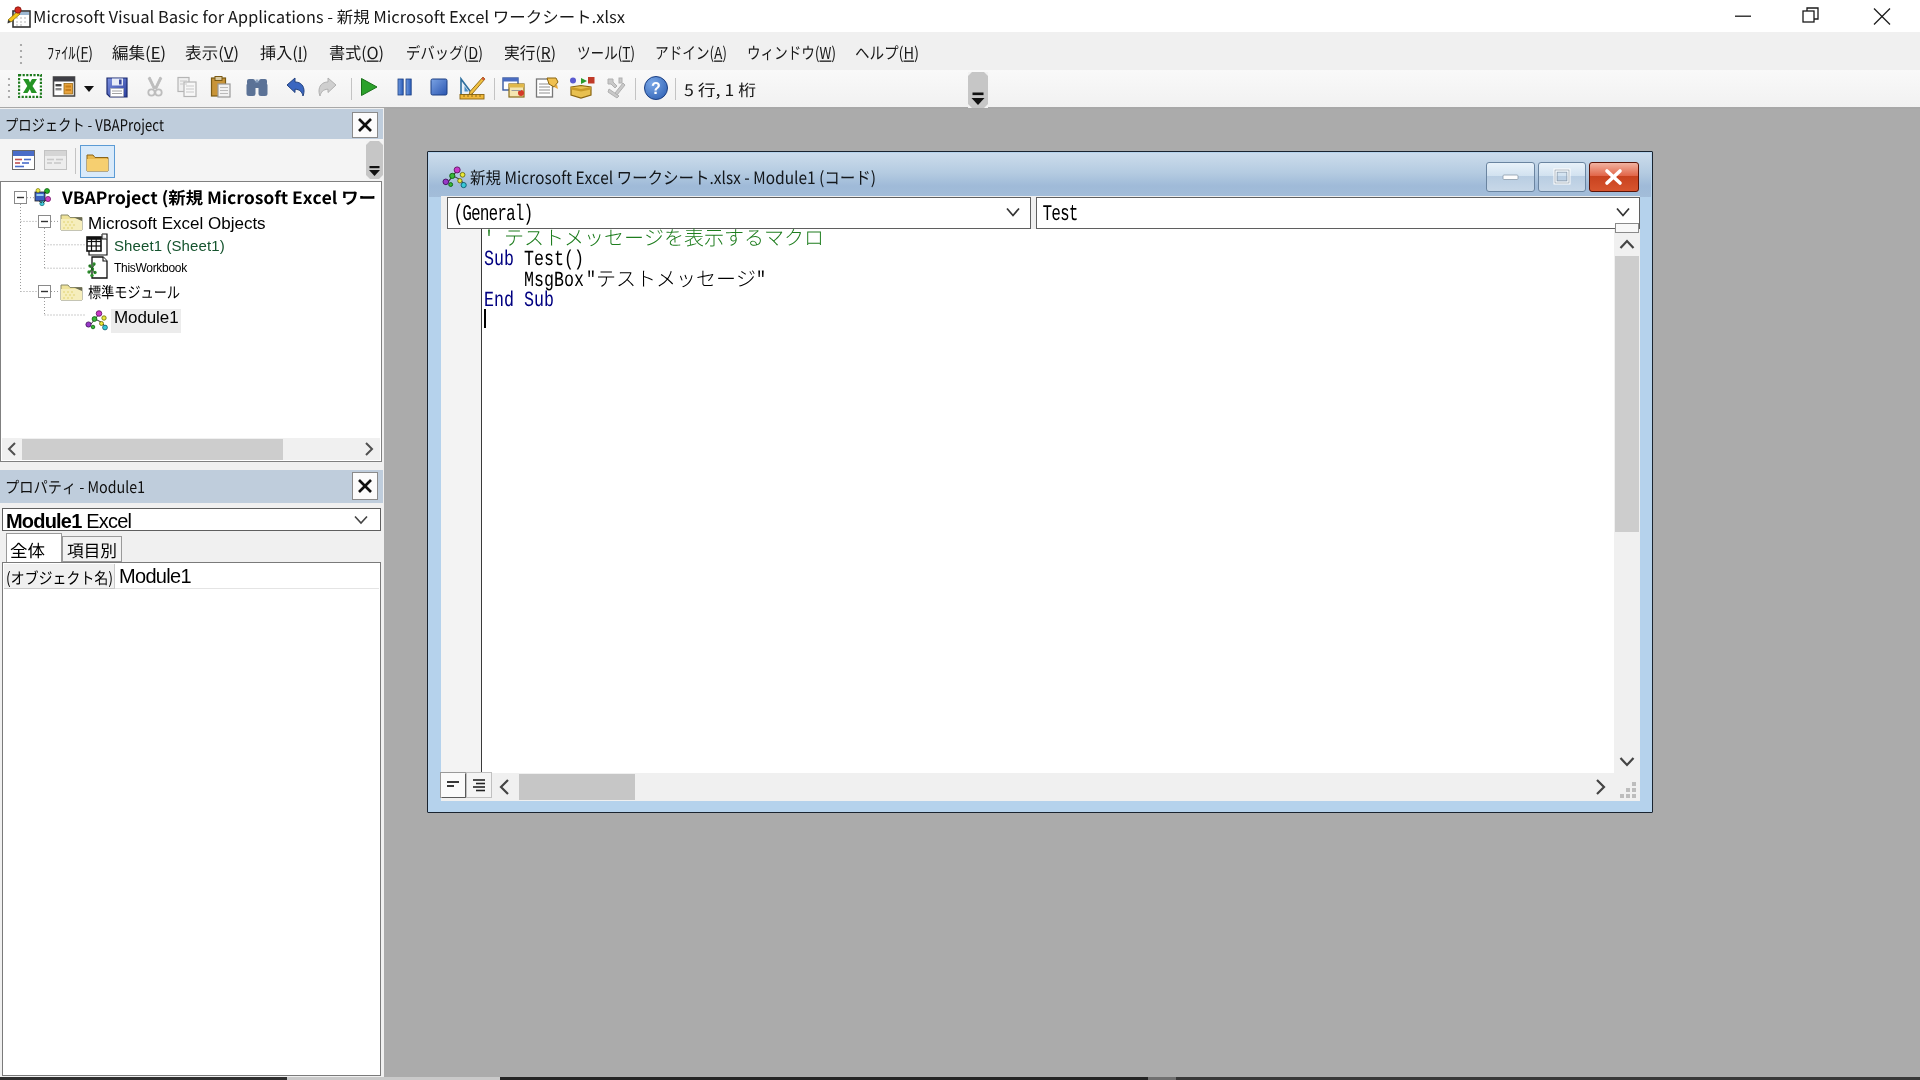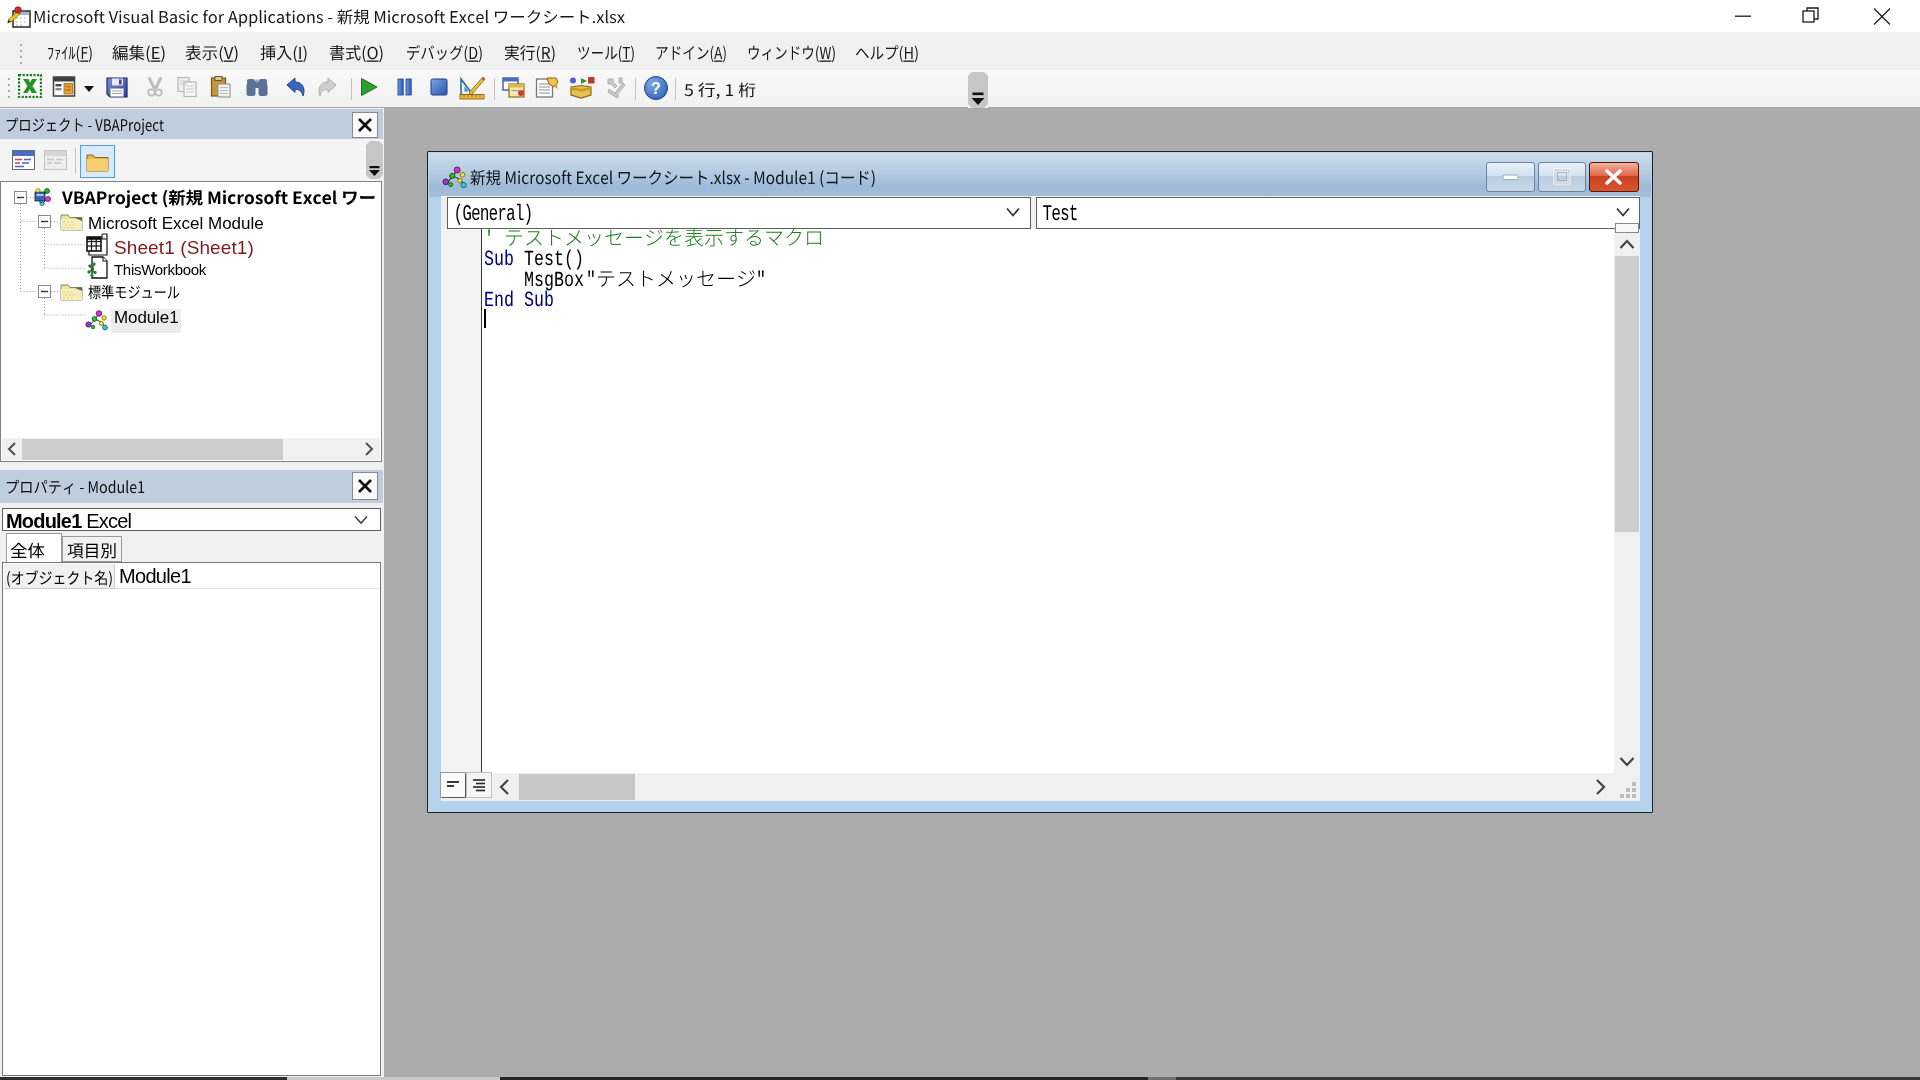--- a/index.html
+++ b/index.html
@@ -424,23 +424,23 @@
 <circle cx="9.5" cy="9" r="2.4" fill="#38b838" stroke="#0a5c0a" stroke-width="0.8"></circle>
 <circle cx="3.5" cy="14.5" r="2.6" fill="#9838c8" stroke="#3c1058" stroke-width="0.8"></circle>
 <circle cx="16.5" cy="13.5" r="2" fill="#e8e838" stroke="#6a6a0a" stroke-width="0.8"></circle>
 <circle cx="20" cy="17.5" r="2.4" fill="#38c8d8" stroke="#0a5868" stroke-width="0.8"></circle>
 <circle cx="8" cy="17" r="1.8" fill="#38b838" stroke="#0a5c0a" stroke-width="0.8"></circle>
   </svg>
 <svg style="position:absolute;left:62px;top:187px;overflow:visible" width="316" height="23" viewBox="0 0 316 23">
     <path fill="#000" d="M3.8 17H6.9L10.9 4.4H8.2L6.6 10.5C6.2 11.9 5.9 13.2 5.5 14.6H5.4C5 13.2 4.7 11.9 4.3 10.5L2.6 4.4H-0.1Z M12.4 17H16.9C19.8 17 21.9 15.8 21.9 13.3C21.9 11.6 20.9 10.6 19.5 10.3V10.3C20.6 9.9 21.3 8.7 21.3 7.5C21.3 5.2 19.3 4.4 16.6 4.4H12.4ZM14.9 9.5V6.3H16.5C18 6.3 18.8 6.8 18.8 7.9C18.8 8.9 18.1 9.5 16.4 9.5ZM14.9 15.1V11.4H16.7C18.5 11.4 19.4 11.9 19.4 13.1C19.4 14.4 18.5 15.1 16.7 15.1Z M22.5 17H25.2L26.1 13.8H30.2L31.1 17H33.8L29.7 4.4H26.7ZM26.6 11.8 27 10.4C27.4 9.1 27.7 7.7 28.1 6.3H28.2C28.5 7.7 28.9 9.1 29.3 10.4L29.7 11.8Z M35.3 17H37.9V12.5H39.6C42.4 12.5 44.6 11.2 44.6 8.4C44.6 5.4 42.4 4.4 39.6 4.4H35.3ZM37.9 10.5V6.4H39.4C41.2 6.4 42.1 6.9 42.1 8.4C42.1 9.8 41.2 10.5 39.5 10.5Z M46.7 17H49.3V11.3C49.9 9.9 50.8 9.5 51.5 9.5C51.9 9.5 52.2 9.5 52.6 9.6L53 7.4C52.7 7.3 52.4 7.2 51.8 7.2C50.8 7.2 49.8 7.9 49.1 9.2H49L48.8 7.5H46.7Z M58.4 17.2C60.8 17.2 63.1 15.4 63.1 12.2C63.1 9.1 60.8 7.2 58.4 7.2C55.9 7.2 53.7 9.1 53.7 12.2C53.7 15.4 55.9 17.2 58.4 17.2ZM58.4 15.2C57.1 15.2 56.3 14 56.3 12.2C56.3 10.5 57.1 9.3 58.4 9.3C59.7 9.3 60.5 10.5 60.5 12.2C60.5 14 59.7 15.2 58.4 15.2Z M64.5 20.9C67 20.9 67.8 19.3 67.8 17.2V7.5H65.2V17.3C65.2 18.4 65 18.9 64.2 18.9C63.9 18.9 63.6 18.9 63.4 18.8L62.9 20.6C63.3 20.8 63.8 20.9 64.5 20.9ZM66.5 5.9C67.4 5.9 68 5.4 68 4.6C68 3.8 67.4 3.2 66.5 3.2C65.6 3.2 65 3.8 65 4.6C65 5.4 65.6 5.9 66.5 5.9Z M74.8 17.2C76 17.2 77.2 16.8 78.2 16.2L77.3 14.7C76.6 15.1 75.9 15.3 75.1 15.3C73.7 15.3 72.6 14.5 72.4 13H78.4C78.5 12.7 78.5 12.3 78.5 11.8C78.5 9.1 77.1 7.2 74.5 7.2C72.2 7.2 69.9 9.2 69.9 12.2C69.9 15.4 72.1 17.2 74.8 17.2ZM72.4 11.3C72.6 9.9 73.5 9.2 74.5 9.2C75.8 9.2 76.3 10 76.3 11.3Z M84.8 17.2C85.9 17.2 87 16.9 88 16.1L87 14.4C86.4 14.9 85.8 15.2 85.1 15.2C83.7 15.2 82.6 14 82.6 12.2C82.6 10.5 83.7 9.3 85.1 9.3C85.7 9.3 86.1 9.5 86.6 9.9L87.8 8.3C87.1 7.7 86.2 7.2 85 7.2C82.4 7.2 80 9.1 80 12.2C80 15.4 82.1 17.2 84.8 17.2Z M93.4 17.2C94.2 17.2 94.9 17 95.4 16.9L95 15.1C94.8 15.2 94.4 15.3 94.1 15.3C93.2 15.3 92.7 14.8 92.7 13.7V9.5H95.1V7.5H92.7V4.9H90.6L90.3 7.5L88.8 7.6V9.5H90.2V13.7C90.2 15.8 91.1 17.2 93.4 17.2Z M103.8 20.4 105.4 19.8C103.9 17.3 103.3 14.4 103.3 11.6C103.3 8.9 103.9 6 105.4 3.5L103.8 2.8C102.1 5.5 101.2 8.2 101.2 11.6C101.2 15 102.1 17.8 103.8 20.4Z M121.4 2.7C120.3 3.3 118.6 3.8 116.9 4.2L115.7 3.9V9.8C115.7 12.2 115.5 15.1 113.5 17.2C114 17.4 114.7 18.1 115 18.6C117.3 16.2 117.7 12.6 117.7 10.1H119.5V18.4H121.5V10.1H123.1V8.2H117.7V5.8C119.5 5.4 121.5 4.9 123.1 4.2ZM108.1 6.2C108.3 6.7 108.5 7.5 108.6 8H107V9.7H110.1V11H107V12.7H109.7C108.9 14 107.7 15.3 106.6 16C107 16.4 107.6 17 107.9 17.5C108.7 16.9 109.5 16 110.1 15.1V18.5H112.1V14.9C112.7 15.3 113.1 15.8 113.4 16.2L114.6 14.7C114.3 14.4 112.8 13.3 112.1 12.9V12.7H115V11H112.1V9.7H115.2V8H113.4C113.7 7.5 114 6.9 114.3 6.1L113.2 5.9H115.1V4.2H112.1V2.7H110.1V4.2H107.2V5.9H109.2ZM109.7 5.9H112.4C112.2 6.5 112 7.3 111.7 7.8L113 8H109.4L110.3 7.8C110.3 7.3 110 6.5 109.7 5.9Z M133.8 7.6H137.6V8.6H133.8ZM133.8 10.2H137.6V11.2H133.8ZM133.8 5H137.6V5.9H133.8ZM126.9 2.7V5.2H124.6V7H126.9V8.9V9.1H124.4V11H126.8C126.7 13.1 126 15.5 124.1 16.8C124.6 17.2 125.2 17.9 125.5 18.3C127.1 17.1 127.9 15.3 128.4 13.5C129 14.4 129.8 15.3 130.2 15.9L131.6 14.5C131.1 14 129.5 12.1 128.7 11.4L128.8 11H131.3V9.1H128.8V8.9V7H131V5.2H128.8V2.7ZM131.8 3.2V13H133C132.7 14.8 132.2 16.2 129.6 17C130 17.4 130.6 18.1 130.8 18.5C133.8 17.4 134.6 15.5 134.9 13H135.8V15.9C135.8 17.6 136.1 18.2 137.7 18.2C138 18.2 138.5 18.2 138.8 18.2C140.1 18.2 140.6 17.6 140.7 15.1C140.2 15 139.4 14.7 139 14.4C139 16.2 138.9 16.4 138.6 16.4C138.5 16.4 138.1 16.4 138 16.4C137.8 16.4 137.7 16.4 137.7 15.9V13H139.6V3.2Z M146.6 17H148.9V11.7C148.9 10.5 148.7 8.8 148.6 7.6H148.7L149.7 10.6L151.7 15.9H153.2L155.1 10.6L156.2 7.6H156.3C156.1 8.8 155.9 10.5 155.9 11.7V17H158.3V4.4H155.4L153.3 10.3C153 11.1 152.8 11.9 152.5 12.7H152.4C152.2 11.9 151.9 11.1 151.7 10.3L149.5 4.4H146.6Z M161.2 17H163.8V7.5H161.2ZM162.5 5.9C163.4 5.9 164 5.4 164 4.6C164 3.8 163.4 3.2 162.5 3.2C161.6 3.2 161 3.8 161 4.6C161 5.4 161.6 5.9 162.5 5.9Z M170.7 17.2C171.7 17.2 172.9 16.9 173.8 16.1L172.8 14.4C172.3 14.9 171.7 15.2 170.9 15.2C169.5 15.2 168.5 14 168.5 12.2C168.5 10.5 169.5 9.3 171 9.3C171.6 9.3 172 9.5 172.5 9.9L173.7 8.3C173 7.7 172.1 7.2 170.9 7.2C168.2 7.2 165.9 9.1 165.9 12.2C165.9 15.4 168 17.2 170.7 17.2Z M175.7 17H178.2V11.3C178.8 9.9 179.7 9.5 180.5 9.5C180.9 9.5 181.2 9.5 181.5 9.6L181.9 7.4C181.6 7.3 181.3 7.2 180.8 7.2C179.8 7.2 178.7 7.9 178 9.2H178L177.8 7.5H175.7Z M187.3 17.2C189.8 17.2 192 15.4 192 12.2C192 9.1 189.8 7.2 187.3 7.2C184.9 7.2 182.7 9.1 182.7 12.2C182.7 15.4 184.9 17.2 187.3 17.2ZM187.3 15.2C186 15.2 185.3 14 185.3 12.2C185.3 10.5 186 9.3 187.3 9.3C188.7 9.3 189.4 10.5 189.4 12.2C189.4 14 188.7 15.2 187.3 15.2Z M196.9 17.2C199.5 17.2 200.8 15.9 200.8 14.2C200.8 12.5 199.4 11.8 198.1 11.4C197.1 11 196.2 10.7 196.2 10C196.2 9.5 196.6 9.1 197.5 9.1C198.2 9.1 198.9 9.5 199.6 9.9L200.7 8.4C199.9 7.8 198.8 7.2 197.4 7.2C195.2 7.2 193.8 8.4 193.8 10.1C193.8 11.7 195.2 12.5 196.4 12.9C197.4 13.3 198.4 13.7 198.4 14.4C198.4 15 198 15.4 197 15.4C196.1 15.4 195.3 15 194.4 14.3L193.2 15.9C194.2 16.7 195.6 17.2 196.9 17.2Z M206.8 17.2C209.3 17.2 211.5 15.4 211.5 12.2C211.5 9.1 209.3 7.2 206.8 7.2C204.4 7.2 202.2 9.1 202.2 12.2C202.2 15.4 204.4 17.2 206.8 17.2ZM206.8 15.2C205.5 15.2 204.8 14 204.8 12.2C204.8 10.5 205.5 9.3 206.8 9.3C208.2 9.3 208.9 10.5 208.9 12.2C208.9 14 208.2 15.2 206.8 15.2Z M212.8 9.5H214.1V17H216.6V9.5H218.5V7.5H216.6V6.7C216.6 5.6 217.1 5.2 217.8 5.2C218.2 5.2 218.5 5.2 218.9 5.4L219.3 3.5C218.9 3.3 218.2 3.2 217.5 3.2C215 3.2 214.1 4.7 214.1 6.7V7.5L212.8 7.6Z M223.7 17.2C224.6 17.2 225.2 17 225.8 16.9L225.3 15.1C225.1 15.2 224.7 15.3 224.4 15.3C223.5 15.3 223 14.8 223 13.7V9.5H225.5V7.5H223V4.9H220.9L220.6 7.5L219.1 7.6V9.5H220.5V13.7C220.5 15.8 221.4 17.2 223.7 17.2Z M231.6 17H239.7V14.9H234.2V11.5H238.7V9.4H234.2V6.5H239.5V4.4H231.6Z M241 17H243.7L244.6 15.2C244.8 14.7 245.1 14.1 245.4 13.6H245.5C245.8 14.1 246.1 14.7 246.4 15.2L247.5 17H250.2L247.2 12.3L250 7.5H247.4L246.6 9.2C246.4 9.7 246.1 10.3 245.9 10.8H245.8C245.5 10.3 245.2 9.7 244.9 9.2L243.9 7.5H241.2L244.1 12.1Z M256 17.2C257.1 17.2 258.3 16.9 259.2 16.1L258.2 14.4C257.7 14.9 257 15.2 256.3 15.2C254.9 15.2 253.9 14 253.9 12.2C253.9 10.5 254.9 9.3 256.4 9.3C256.9 9.3 257.4 9.5 257.9 9.9L259.1 8.3C258.4 7.7 257.4 7.2 256.2 7.2C253.6 7.2 251.3 9.1 251.3 12.2C251.3 15.4 253.3 17.2 256 17.2Z M265.3 17.2C266.5 17.2 267.7 16.8 268.7 16.2L267.8 14.7C267.1 15.1 266.4 15.3 265.6 15.3C264.2 15.3 263.1 14.5 262.9 13H268.9C269 12.7 269.1 12.3 269.1 11.8C269.1 9.1 267.7 7.2 265 7.2C262.7 7.2 260.4 9.2 260.4 12.2C260.4 15.4 262.6 17.2 265.3 17.2ZM262.9 11.3C263.1 9.9 264 9.2 265 9.2C266.3 9.2 266.9 10 266.9 11.3Z M273.6 17.2C274.2 17.2 274.6 17.1 274.9 17L274.6 15.2C274.4 15.2 274.3 15.2 274.2 15.2C274 15.2 273.7 15 273.7 14.4V3.4H271.2V14.3C271.2 16.1 271.8 17.2 273.6 17.2Z M294.9 5.6 293.2 4.6C292.8 4.7 292.2 4.7 291.6 4.7C290.3 4.7 284 4.7 283.3 4.7C282.4 4.7 281.7 4.7 281.1 4.6C281.2 5.1 281.2 5.6 281.2 6.1C281.2 6.8 281.2 9 281.2 9.6C281.2 10.1 281.2 10.5 281.1 11H283.7C283.6 10.5 283.6 9.9 283.6 9.6C283.6 9 283.6 7.3 283.6 6.8C284.9 6.8 290.9 6.8 292 6.8C291.8 8.6 291.2 10.5 290.4 11.9C289 14 286.3 15.4 284 16L285.9 17.9C288.7 17 291.1 15.3 292.5 13.1C293.9 11 294.3 8.5 294.6 6.7C294.6 6.5 294.8 5.9 294.9 5.6Z M298.2 9.1V11.8C298.8 11.8 300 11.7 301 11.7C303 11.7 308.8 11.7 310.3 11.7C311.1 11.7 312 11.8 312.4 11.8V9.1C311.9 9.2 311.2 9.2 310.3 9.2C308.8 9.2 303.1 9.2 301 9.2C300.1 9.2 298.8 9.2 298.2 9.1Z"></path>
   </svg>
 <div style="position:absolute;left:111px;top:309px;width:70px;height:24px;background:#ececec"></div>
-<div class="abs" style="left:88px;top:213.5px;font-size:17px;letter-spacing:0px;color:#000">Microsoft Excel Module</div>
-<div class="abs" style="left:114px;top:237px;font-size:19px;letter-spacing:0.1px;color:#7f1d1d">Sheet1 (Sheet1)</div>
-<div class="abs" style="left:114px;top:260.5px;font-size:15px;letter-spacing:-0.3px;color:#000">ThisWorkbook</div>
+<div class="abs" style="left:88px;top:213.5px;font-size:17px;letter-spacing:0px;color:#000">Microsoft Excel Objects</div>
+<div class="abs" style="left:114px;top:237px;font-size:15px;letter-spacing:0.1px;color:#14532d">Sheet1 (Sheet1)</div>
+<div class="abs" style="left:114px;top:260.5px;font-size:12px;letter-spacing:-0.3px;color:#000">ThisWorkbook</div>
 <svg style="position:absolute;left:88px;top:282px;overflow:visible" width="94" height="21" viewBox="0 0 94 21">
     <path fill="#000" d="M5.8 10.4V11.3H11.9V10.4ZM10.2 14.3C10.8 15 11.6 16.1 12 16.7L12.7 16.1C12.3 15.4 11.5 14.4 10.9 13.7ZM6.5 13.7C6 14.5 5.2 15.4 4.5 16C4.7 16.2 4.9 16.5 5.1 16.7C5.9 16.1 6.7 15.1 7.2 14.2ZM5.4 5.7V9.4H12.3V5.7H10.2V4.6H12.6V3.7H5V4.6H7.4V5.7ZM8.2 4.6H9.4V5.7H8.2ZM4.9 12.4V13.3H8.3V16.1C8.3 16.2 8.3 16.3 8.1 16.3C7.9 16.3 7.4 16.3 6.8 16.3C6.9 16.6 7.1 17 7.1 17.3C7.9 17.3 8.5 17.2 8.8 17.1C9.1 16.9 9.2 16.6 9.2 16.1V13.3H12.6V12.4ZM6.3 6.6H7.4V8.5H6.3ZM8.2 6.6H9.4V8.5H8.2ZM10.1 6.6H11.4V8.5H10.1ZM2.5 3V6.3H0.7V7.4H2.4C2 9.5 1.2 12 0.4 13.3C0.6 13.6 0.8 14 0.9 14.3C1.5 13.3 2.1 11.7 2.5 10V17.2H3.4V9.9C3.8 10.6 4.3 11.6 4.5 12.1L5 11.2C4.8 10.8 3.8 9 3.4 8.5V7.4H4.9V6.3H3.4V3Z M14.7 3.9C15.4 4.2 16.3 4.7 16.8 5.2L17.3 4.2C16.8 3.9 15.9 3.4 15.2 3.1ZM13.7 6.5C14.4 6.7 15.3 7.2 15.8 7.6L16.3 6.7C15.8 6.3 14.9 5.9 14.2 5.6ZM14 11.4 14.7 12.3C15.5 11.3 16.4 10.1 17.2 9L16.6 8.2C15.8 9.4 14.7 10.6 14 11.4ZM13.8 13.1V14.2H19.2V17.3H20.2V14.2H25.6V13.1H20.2V11.9H19.2V13.1ZM21.8 3C21.7 3.5 21.4 4.1 21.1 4.7H19.3C19.6 4.2 19.8 3.7 20 3.2L19 2.9C18.4 4.4 17.4 5.9 16.4 6.9C16.6 7.1 17 7.5 17.1 7.7C17.4 7.4 17.7 7.1 18 6.7V11.8H25.4V10.8H22.1V9.6H24.7V8.8H22.1V7.6H24.7V6.8H22.1V5.6H25.1V4.7H22.1C22.4 4.2 22.6 3.7 22.9 3.2ZM19 5.6H21.1V6.8H19ZM19 10.8V9.6H21.1V10.8ZM19 7.6H21.1V8.8H19Z M27.8 9.4V10.7C28.2 10.7 28.7 10.6 29 10.6H31.6V14.1C31.6 15.4 32.2 16.2 34.2 16.2C35.5 16.2 36.7 16.2 37.7 16.1L37.8 14.8C36.7 14.9 35.6 15 34.4 15C33.1 15 32.7 14.5 32.7 13.8V10.6H37.1C37.4 10.6 37.9 10.6 38.2 10.7V9.4C37.9 9.4 37.4 9.5 37.1 9.5H32.7V6.2H36.1C36.6 6.2 36.9 6.2 37.2 6.2V5C36.9 5 36.5 5.1 36.1 5.1C35.1 5.1 30.8 5.1 29.8 5.1C29.4 5.1 29 5 28.7 5V6.2C29 6.2 29.4 6.2 29.8 6.2H31.6V9.5H29C28.7 9.5 28.2 9.4 27.8 9.4Z M48.8 4.4 48.1 4.8C48.5 5.5 49 6.4 49.3 7.2L50.1 6.8C49.8 6.1 49.2 5 48.8 4.4ZM50.6 3.7 49.8 4.1C50.3 4.8 50.7 5.6 51.1 6.5L51.8 6.1C51.5 5.4 50.9 4.2 50.6 3.7ZM43.2 4.2 42.6 5.2C43.4 5.8 44.8 6.9 45.5 7.5L46.1 6.4C45.5 5.9 44 4.7 43.2 4.2ZM41.3 15.3 41.9 16.5C43.1 16.2 44.9 15.5 46.2 14.6C48.3 13.2 50.1 11.2 51.3 9.1L50.6 7.8C49.6 10 47.8 12 45.7 13.5C44.3 14.4 42.7 15 41.3 15.3ZM41.2 7.7 40.7 8.7C41.5 9.2 42.9 10.3 43.5 10.9L44.1 9.8C43.6 9.3 42 8.2 41.2 7.7Z M54.5 14.6V15.9C54.9 15.8 55.2 15.8 55.6 15.8C56.3 15.8 62.1 15.8 62.8 15.8C63.1 15.8 63.6 15.8 63.8 15.9V14.6C63.5 14.6 63.1 14.7 62.8 14.7H61.5C61.7 13.2 62.1 10.2 62.2 9.1C62.2 9 62.2 8.8 62.3 8.6L61.5 8.2C61.3 8.2 61 8.3 60.8 8.3C60.1 8.3 57.3 8.3 56.8 8.3C56.5 8.3 56.1 8.2 55.8 8.2V9.5C56.1 9.5 56.4 9.4 56.8 9.4C57.2 9.4 60.2 9.4 61 9.4C61 10.3 60.6 13.3 60.4 14.7H55.6C55.2 14.7 54.8 14.6 54.5 14.6Z M67.1 9.3V10.8C67.5 10.8 68.2 10.7 68.9 10.7C69.9 10.7 75.1 10.7 76.1 10.7C76.7 10.7 77.2 10.8 77.5 10.8V9.3C77.2 9.3 76.7 9.4 76.1 9.4C75.1 9.4 69.9 9.4 68.9 9.4C68.1 9.4 67.4 9.3 67.1 9.3Z M85.7 15.7 86.4 16.4C86.5 16.3 86.7 16.1 86.9 16C88.4 15.1 90.2 13.5 91.4 11.7L90.8 10.7C89.7 12.4 88.1 13.8 86.9 14.5C86.9 14 86.9 6.5 86.9 5.5C86.9 4.9 87 4.5 87 4.4H85.8C85.8 4.5 85.8 4.9 85.8 5.5C85.8 6.5 85.8 14.1 85.8 14.8C85.8 15.1 85.8 15.4 85.7 15.7ZM79.7 15.6 80.7 16.4C81.8 15.3 82.7 13.8 83 12.1C83.4 10.6 83.5 7.3 83.5 5.5C83.5 5.1 83.5 4.6 83.5 4.4H82.3C82.4 4.7 82.4 5.1 82.4 5.6C82.4 7.3 82.4 10.4 82 11.8C81.6 13.3 80.8 14.7 79.7 15.6Z"></path>
   </svg>
 <div class="abs" style="left:114px;top:307.5px;font-size:17px;letter-spacing:-0.1px;color:#000">Module1</div>
 <div style="position:absolute;left:2px;top:438px;width:378px;height:22px;background:#f0f0f0"></div>
 <div style="position:absolute;left:22px;top:439px;width:261px;height:21px;background:#cdcdcd"></div>
 <svg class="abs" style="left:2px;top:438px" width="378" height="22" viewBox="0 0 378 22">
 <path d="M13 5 L7 11 L13 17" stroke="#505050" stroke-width="2" fill="none"></path>
 <path d="M364 5 L370 11 L364 17" stroke="#505050" stroke-width="2" fill="none"></path>
   </svg>

